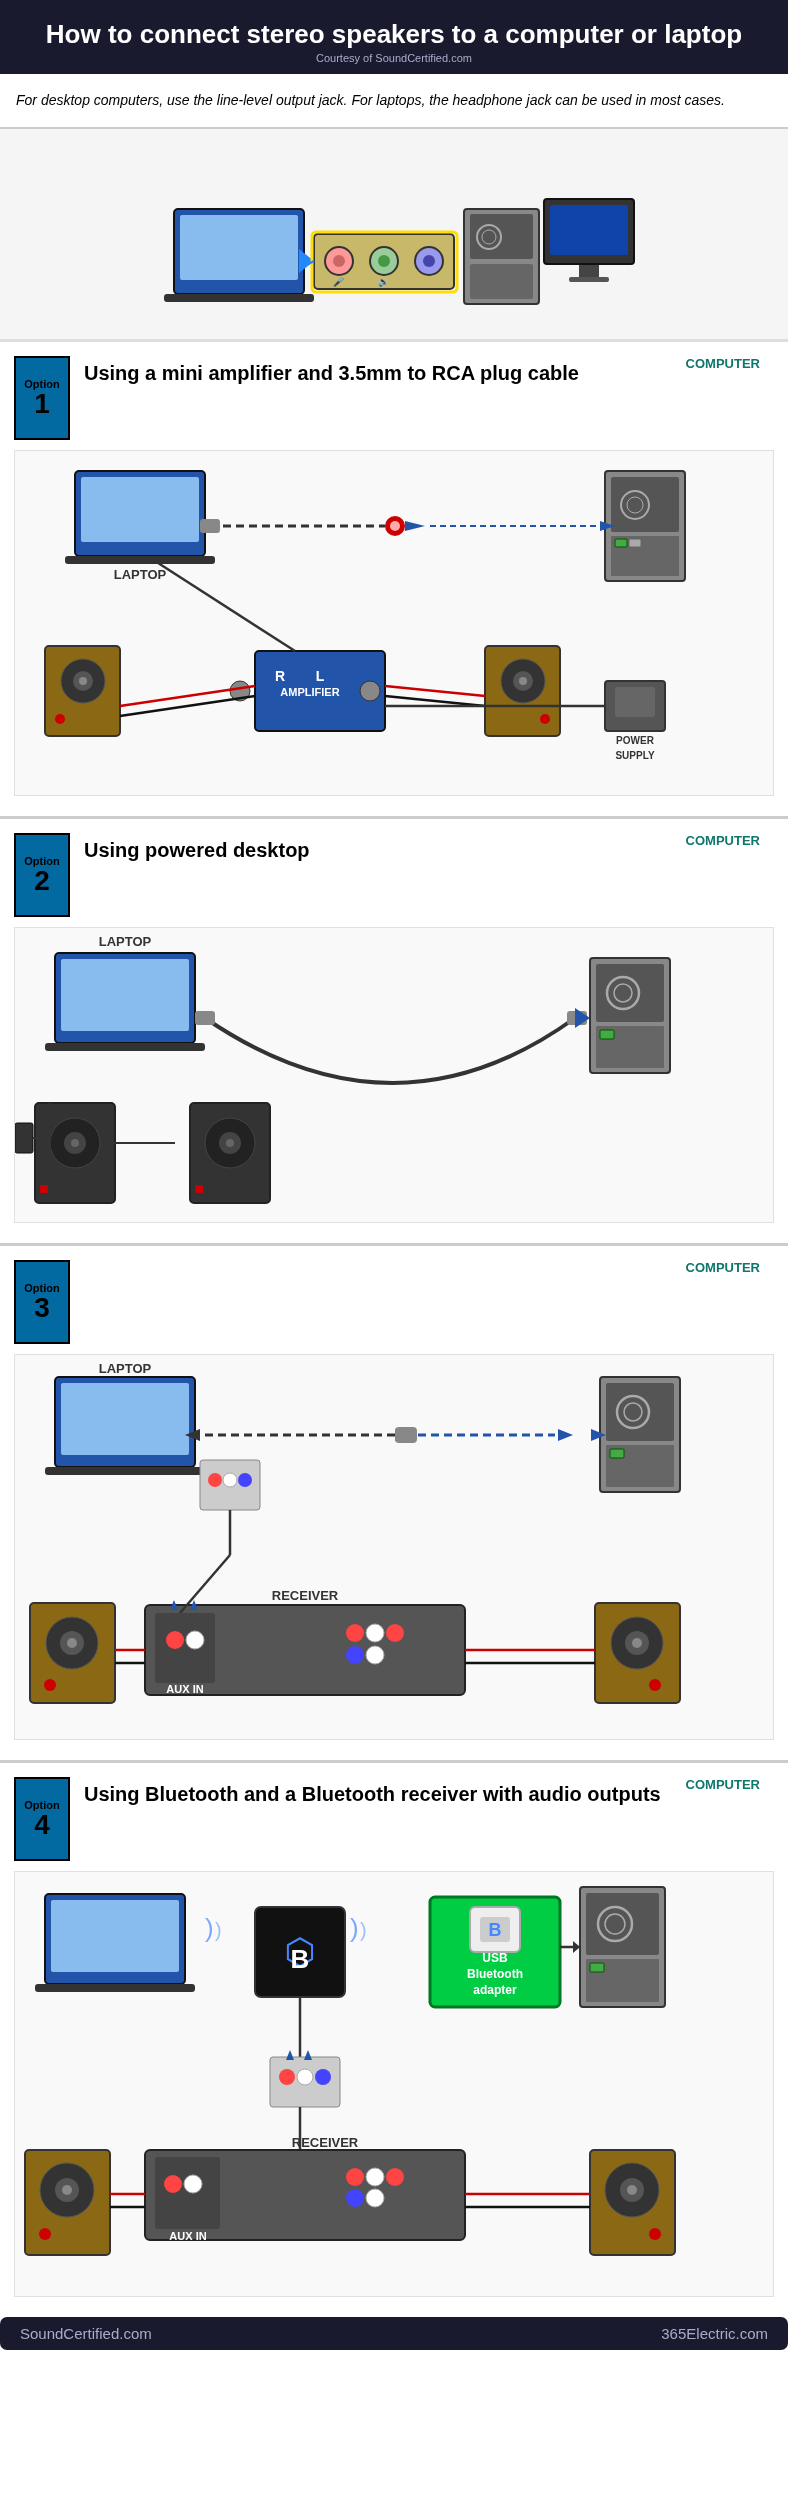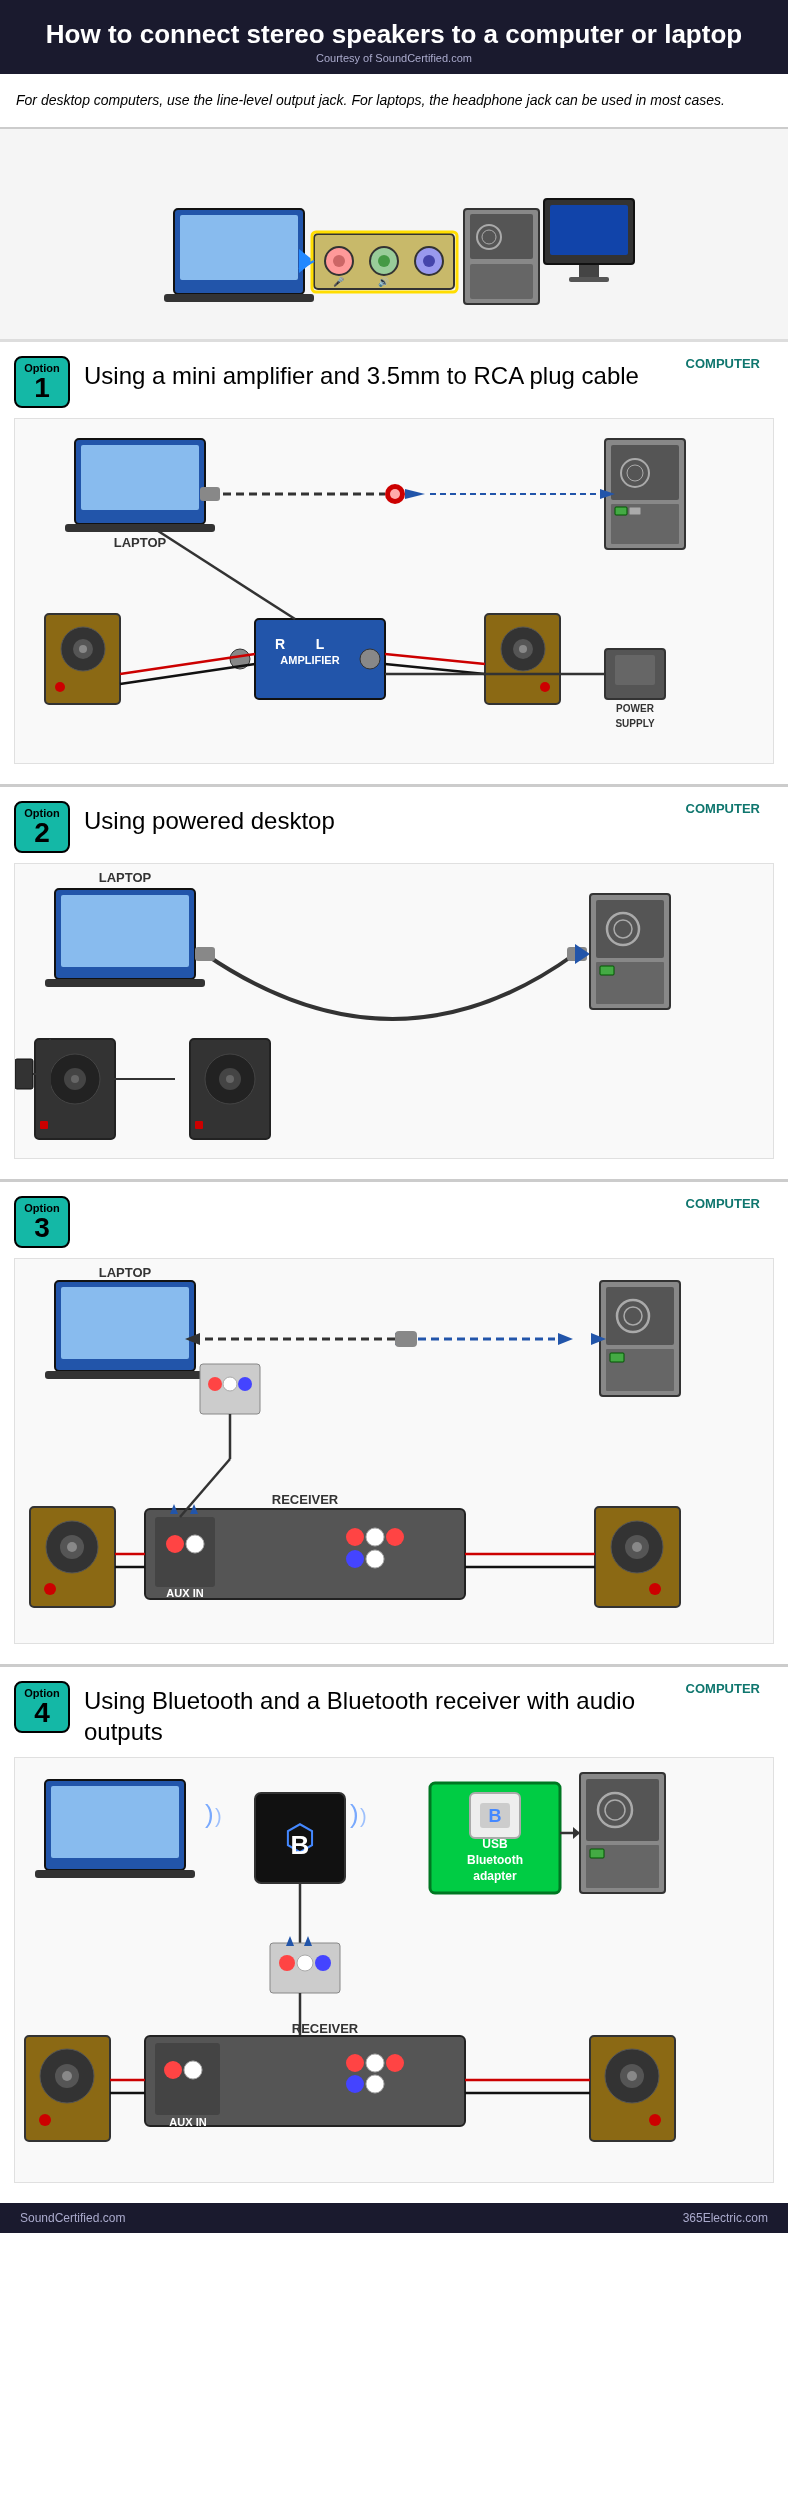--- a/index.html
+++ b/index.html
@@ -56,66 +56,67 @@
     }
 
     .option-header {
       display: flex;
       align-items: flex-start;
       padding: 14px 14px 0 14px;
       gap: 14px;
     }
 
     .option-badge {
-      background: #14b8a6;
+      background: #0369a1;
       border: 2px solid #000000;
-      border-radius: 8px;
-      padding: 4px 8px;
+      border-radius: 0;
+      padding: 20px 8px;
       text-align: center;
       min-width: 56px;
       flex-shrink: 0;
     }
     .option-badge .opt-label {
       font-size: 11px;
       font-weight: bold;
       display: block;
     }
     .option-badge .opt-number {
       font-size: 28px;
       font-weight: bold;
       line-height: 1;
       display: block;
     }
 
     .option-title {
-      font-size: 24px;
-      font-weight: normal;
+      font-size: 20px;
+      font-weight: bold;
       line-height: 1.3;
       padding-top: 4px;
       flex: 1;
     }
 
     .computer-label-top {
       font-size: 13px;
       font-weight: bold;
       text-align: right;
       padding-right: 14px;
       color: #0f766e;
     }
 
     
     .footer {
       background: #1a1a2e;
       color: #aaaacc;
       text-align: right;
       padding: 10px;
-      font-size: 12px;
+      font-size: 15px;
       display: flex;
       justify-content: space-between;
       padding: 8px 20px;
+      border-radius: 7px;
     }
 
     
     :root {
       --yellow: #ffff00;
       --dark-blue: #1a1a2e;
       --blue: #2255aa;
       --red: #cc0000;
       --black: #111111;
       --gray: #888888;

